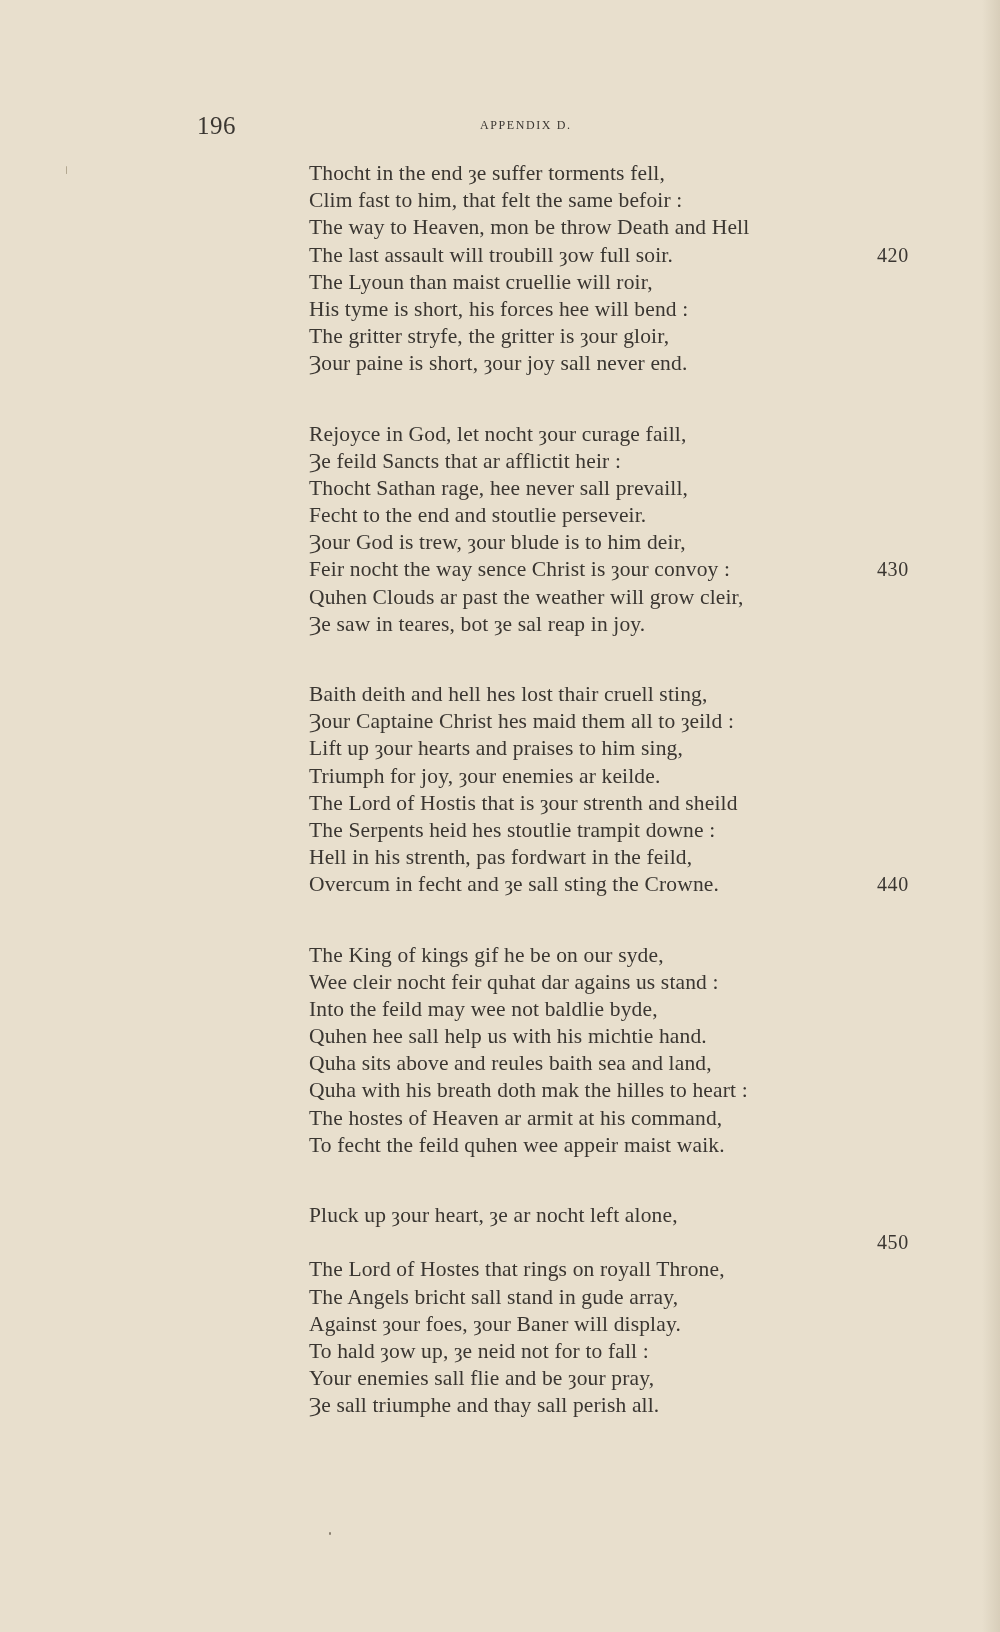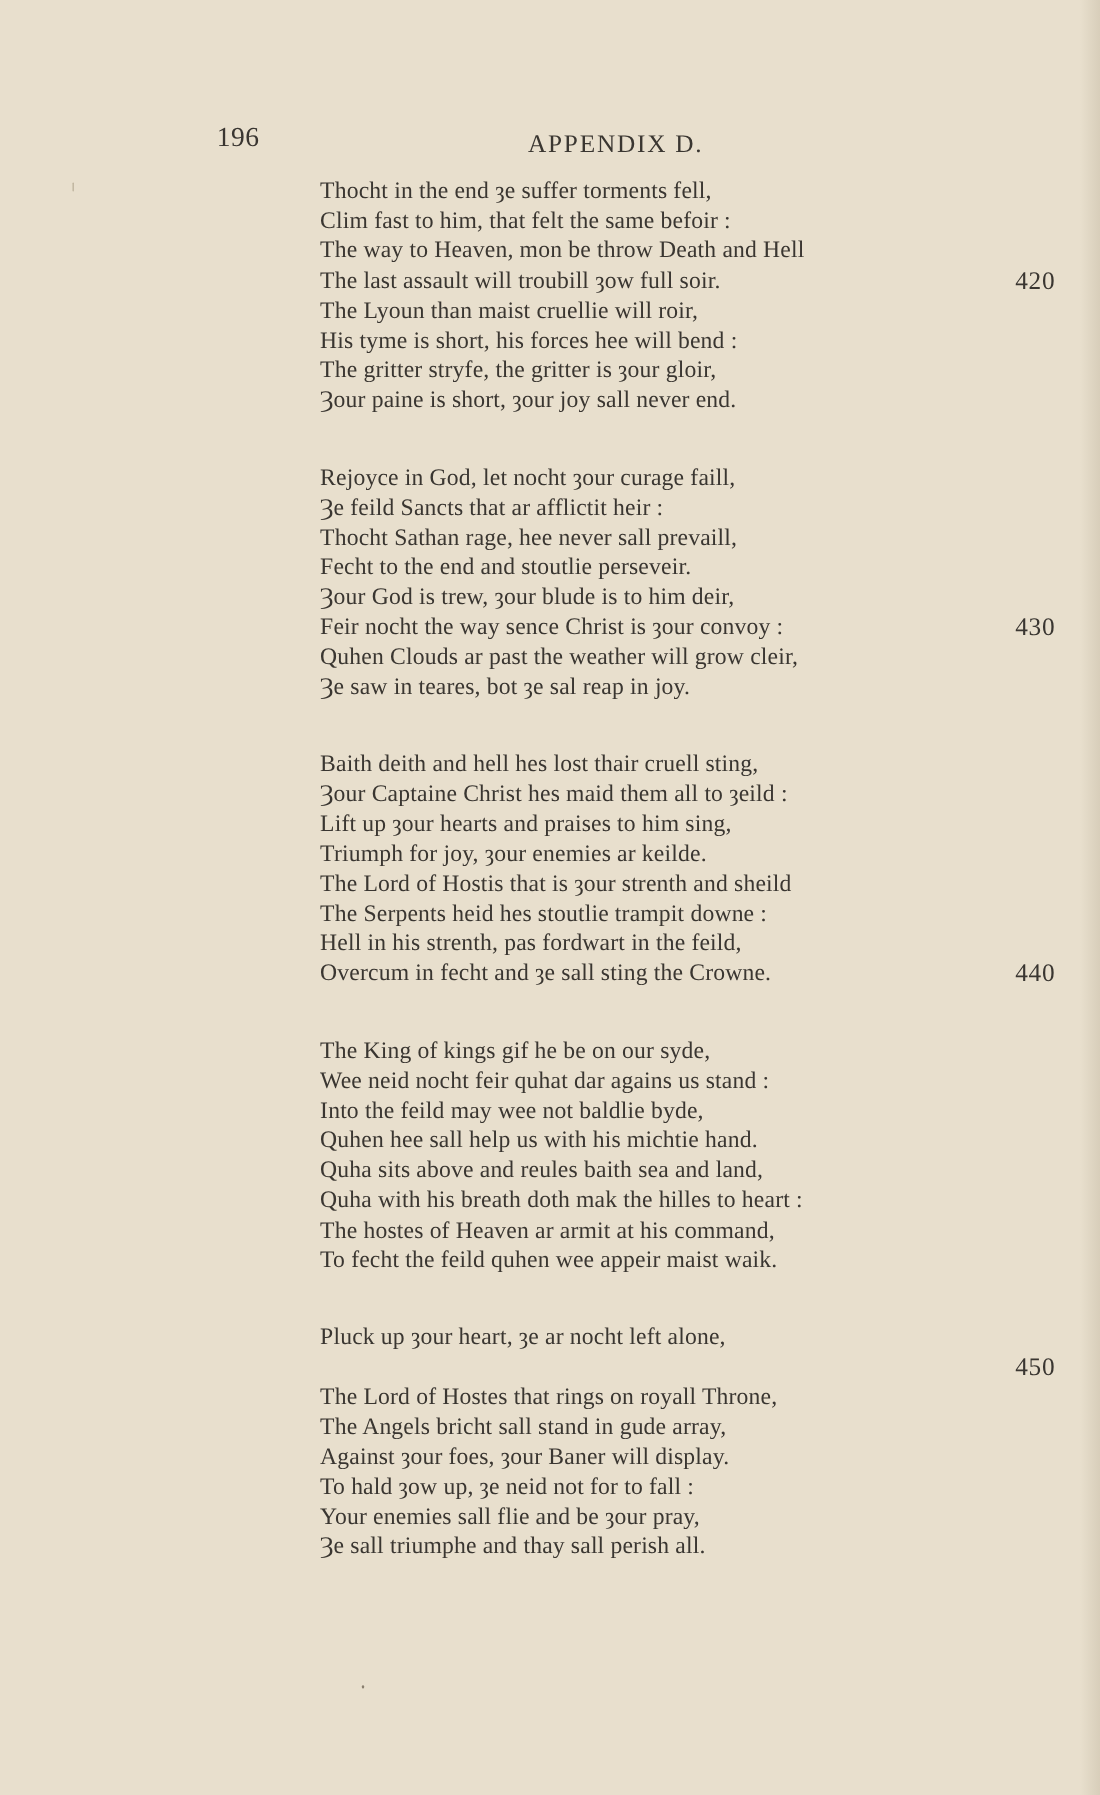--- a/index.html
+++ b/index.html
@@ -34,46 +34,47 @@
       position: absolute;
       left: 197px;
       top: 0;
       font-size: 25px;
       letter-spacing: 0.5px;
     }
     .section-title {
       position: absolute;
       left: 480px;
       top: 6px;
-      font-size: 23px;
+      font-size: 12px;
       letter-spacing: 1.6px;
     }
     .poem {
       position: absolute;
       left: 291px;
       top: 160px;
       width: 650px;
     }
     .stanza {
       position: relative;
       margin: 0;
     }
     .line {
       position: relative;
       height: 27.2px;
       line-height: 27.2px;
       font-size: 21.5px;
       white-space: nowrap;
       letter-spacing: 0.15px;
+      margin-left: 18px;
     }
     .line-number {
       position: absolute;
-      left: 632px;
+      left: 568px;
       top: 0;
-      font-size: 23px;
+      font-size: 20px;
       letter-spacing: 0.6px;
     }
     .stanza-gap {
       height: 43px;
     }
     .speck {
       position: absolute;
       width: 2px;
       height: 3px;
       background: #8a8070;
@@ -123,21 +124,21 @@
     <div class="line"><span>Triumph for joy, ȝour enemies ar keilde.</span><span class="line-number"></span></div>
     <div class="line"><span>The Lord of Hostis that is ȝour strenth and sheild</span><span class="line-number"></span></div>
     <div class="line"><span>The Serpents heid hes stoutlie trampit downe :</span><span class="line-number"></span></div>
     <div class="line"><span>Hell in his strenth, pas fordwart in the feild,</span><span class="line-number"></span></div>
     <div class="line"><span>Overcum in fecht and ȝe sall sting the Crowne.</span><span class="line-number">440</span></div>
   </div>
   <div class="stanza-gap"></div>
 
   <div class="stanza">
     <div class="line"><span>The King of kings gif he be on our syde,</span><span class="line-number"></span></div>
-    <div class="line"><span>Wee neid nocht feir quhat dar agains us stand :</span><span class="line-number"></span></div>
+    <div class="line"><span>Wee cleir nocht feir quhat dar agains us stand :</span><span class="line-number"></span></div>
     <div class="line"><span>Into the feild may wee not baldlie byde,</span><span class="line-number"></span></div>
     <div class="line"><span>Quhen hee sall help us with his michtie hand.</span><span class="line-number"></span></div>
     <div class="line"><span>Quha sits above and reules baith sea and land,</span><span class="line-number"></span></div>
     <div class="line"><span>Quha with his breath doth mak the hilles to heart :</span><span class="line-number"></span></div>
     <div class="line"><span>The hostes of Heaven ar armit at his command,</span><span class="line-number"></span></div>
     <div class="line"><span>To fecht the feild quhen wee appeir maist waik.</span><span class="line-number"></span></div>
   </div>
   <div class="stanza-gap"></div>
 
   <div class="stanza">

